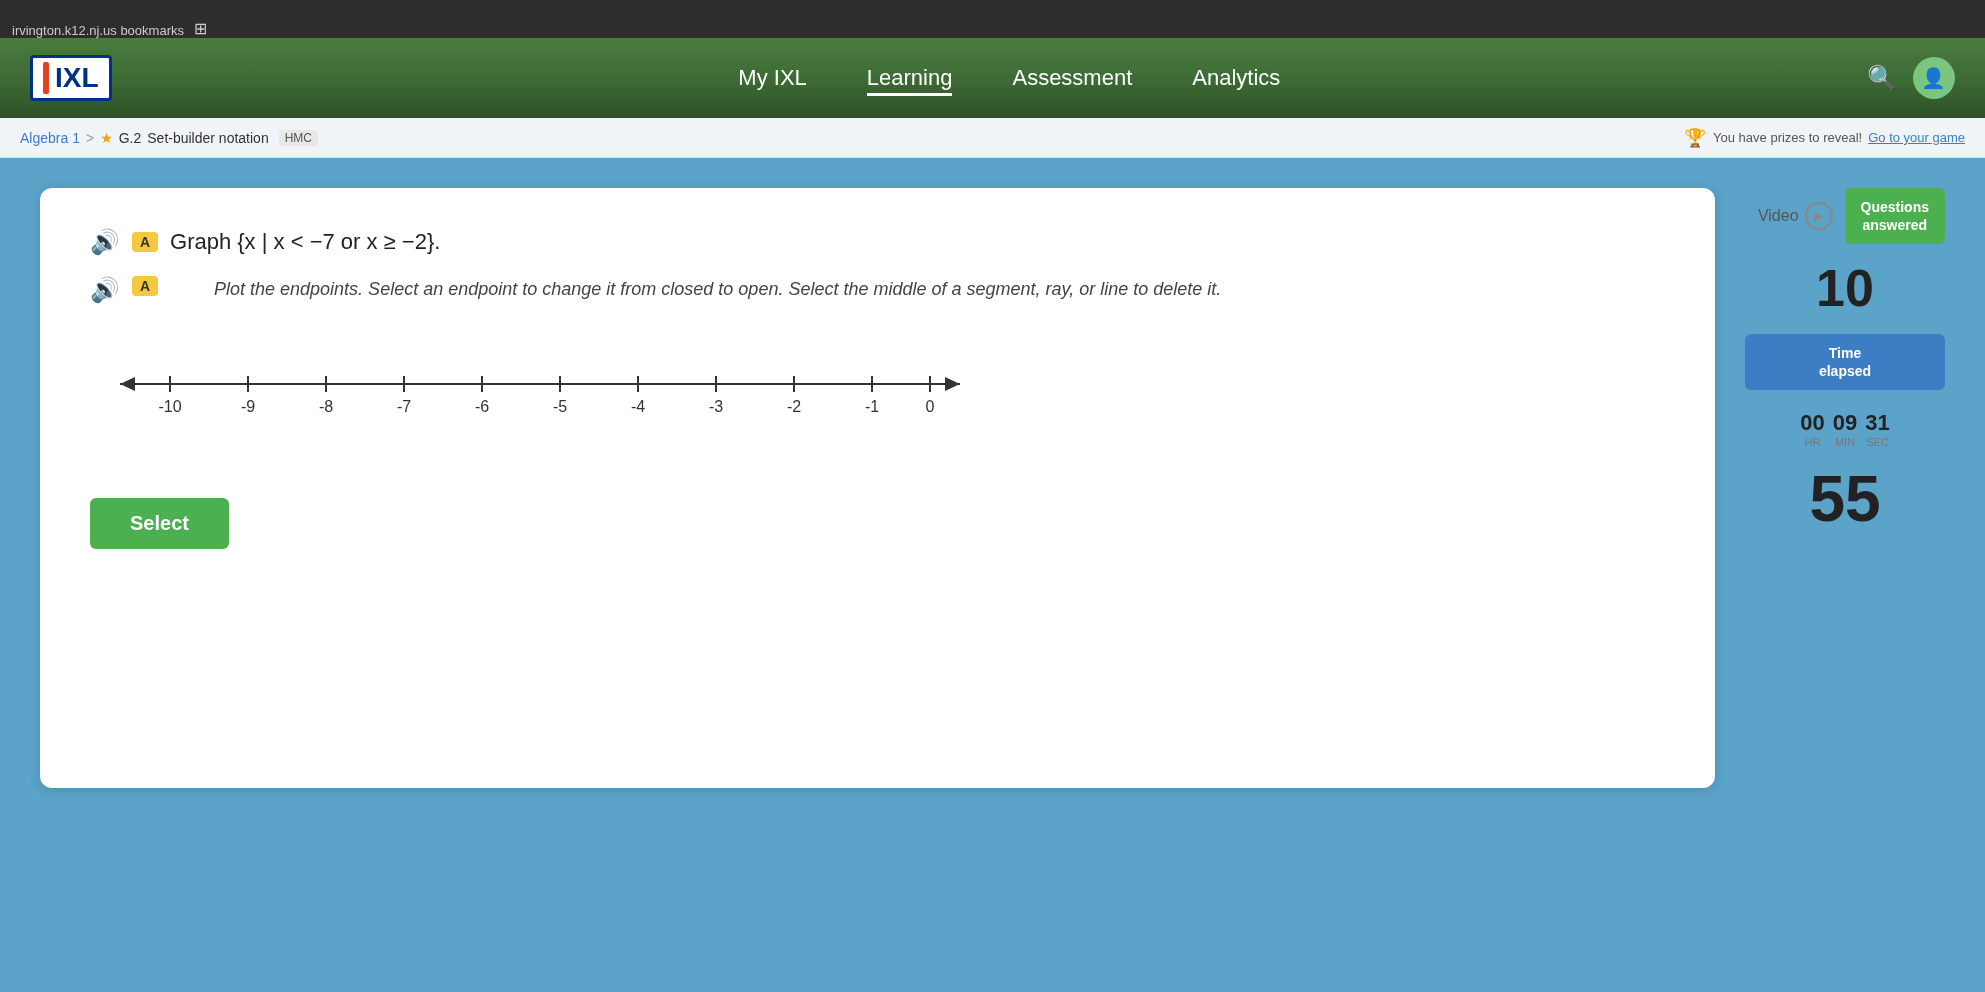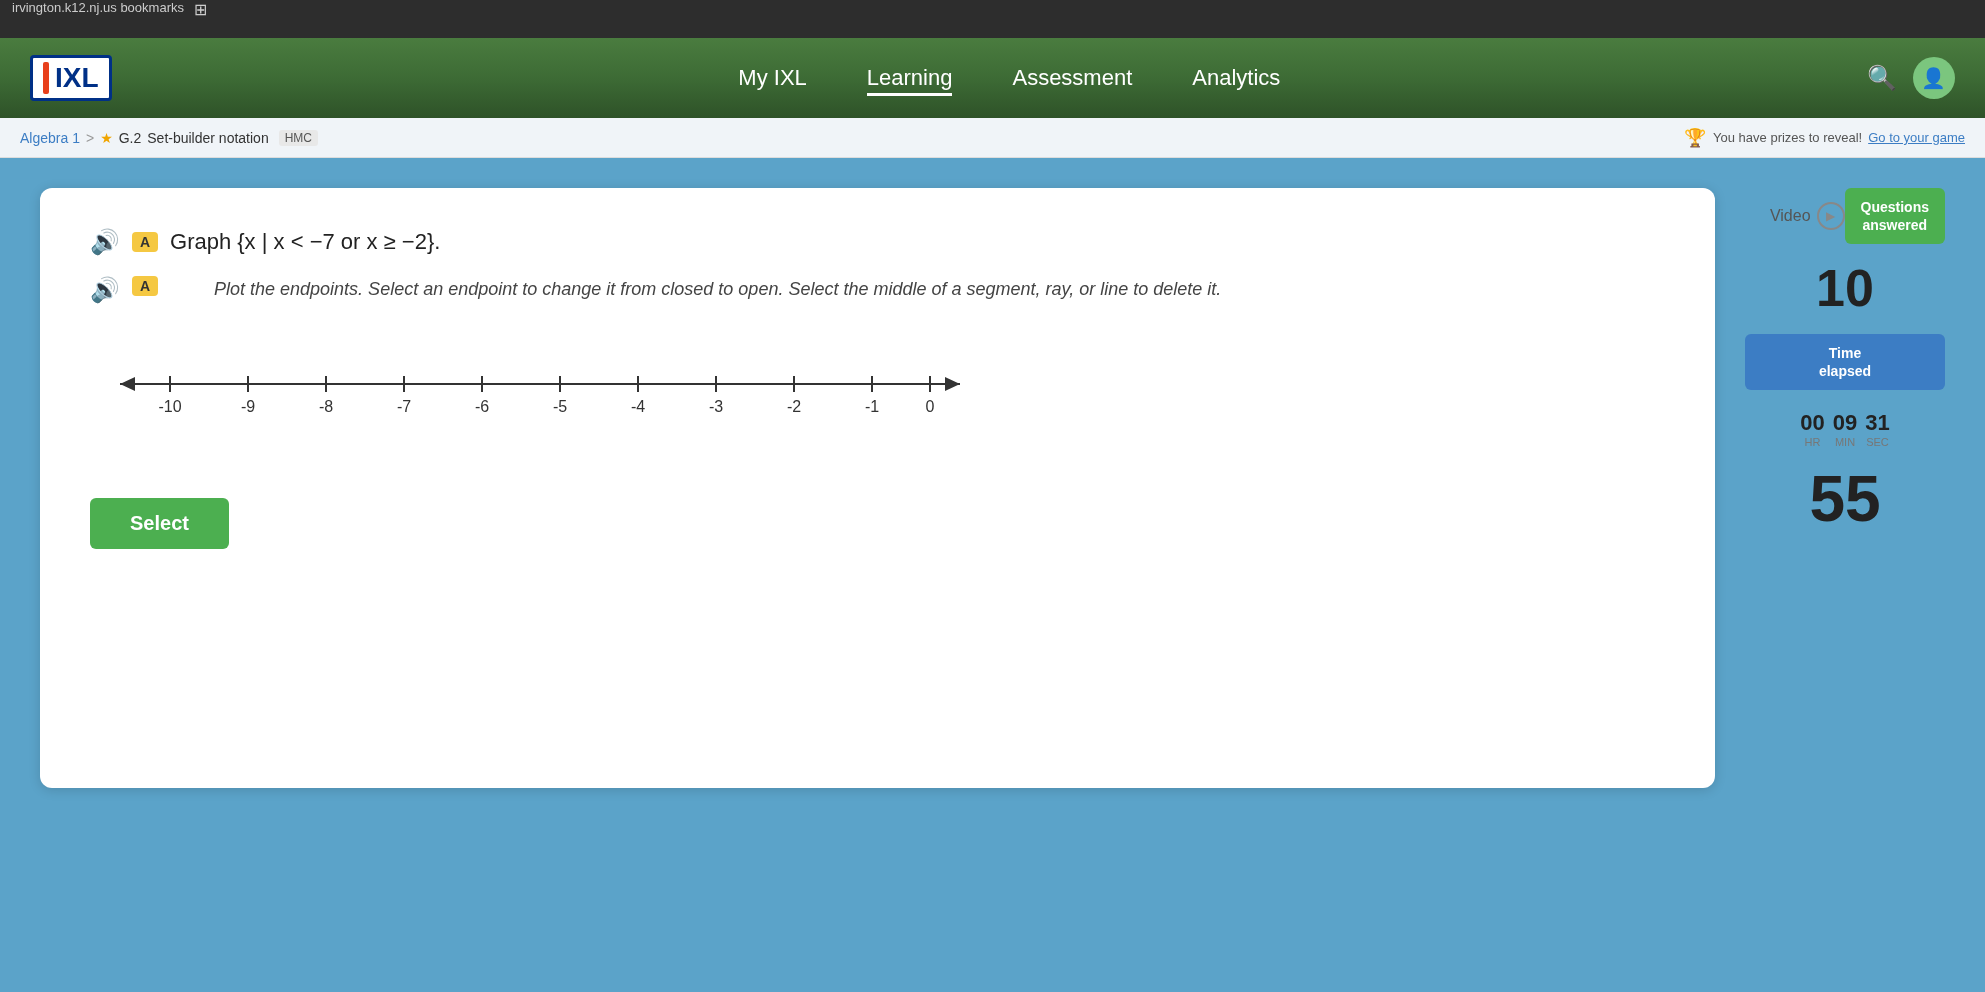--- a/index.html
+++ b/index.html
@@ -9,21 +9,21 @@
       width: 1985px;
       min-height: 992px;
       overflow: hidden;
     }
 
     
     .browser-bar {
       background: #2d2d2d;
       height: 38px;
       display: flex;
-      align-items: flex-start;
+      align-items: flex-end;
       padding: 0 12px;
       gap: 10px;
     }
     .browser-bar-text {
       color: #ccc;
       font-size: 13px;
     }
     .browser-grid-icon {
       color: #ccc;
       font-size: 16px;
@@ -224,20 +224,21 @@
       display: flex;
       flex-direction: column;
       gap: 16px;
       padding-top: 0;
     }
 
     .sidebar-top {
       display: flex;
       align-items: center;
       justify-content: flex-end;
+      gap: 12px;
     }
     .video-btn {
       display: flex;
       align-items: center;
       gap: 6px;
       color: #555;
       font-size: 16px;
       cursor: pointer;
     }
     .play-circle {

